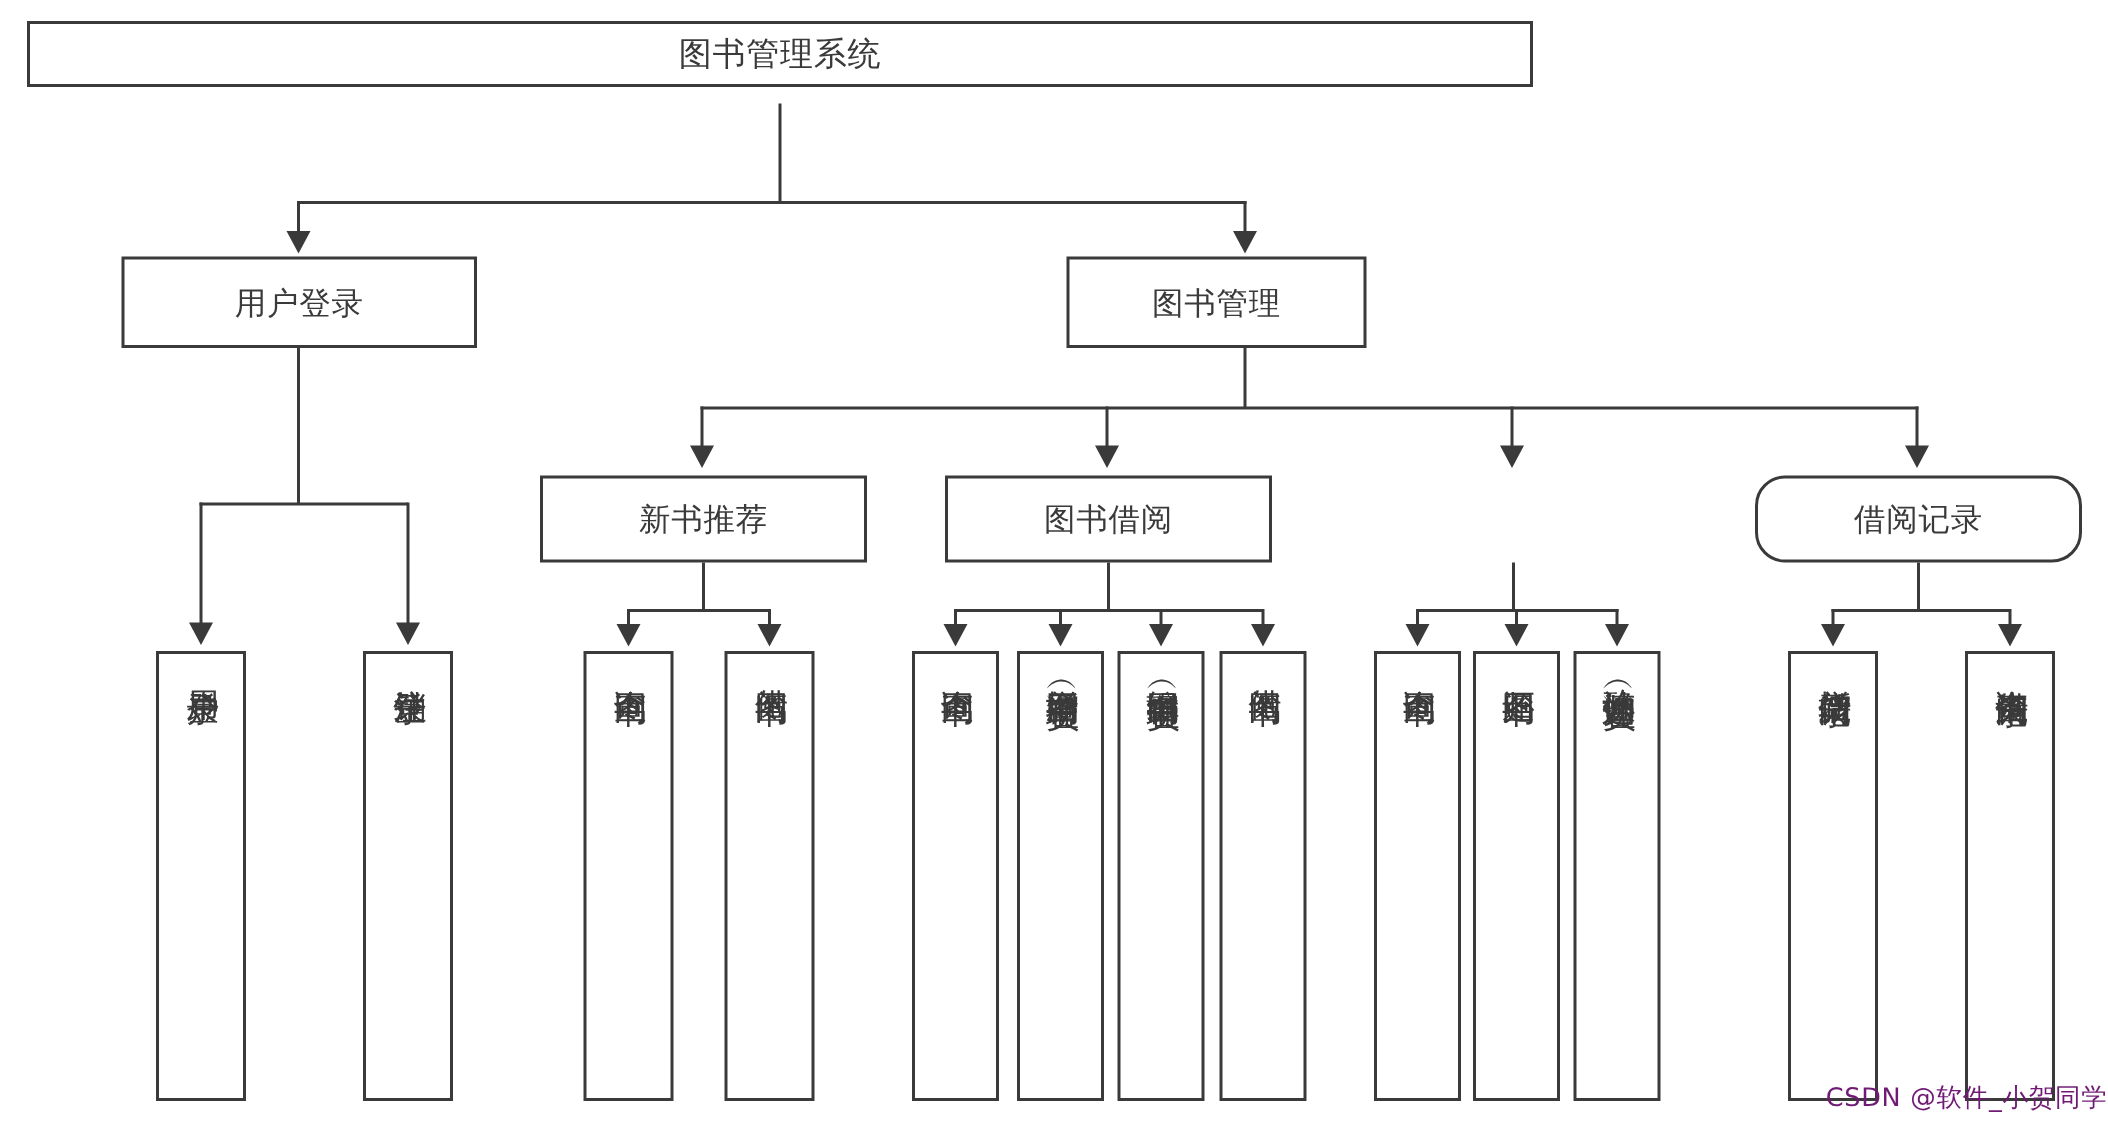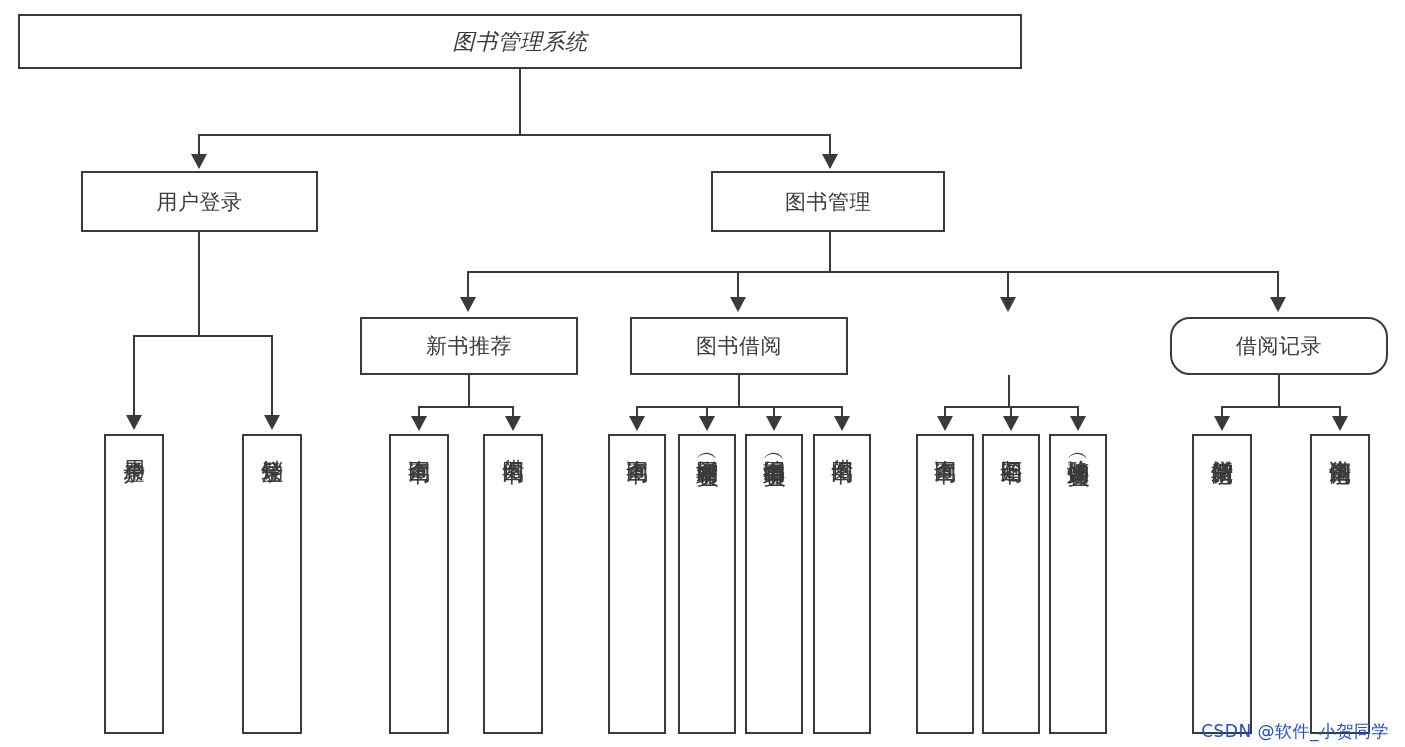--- a/index.html
+++ b/index.html
@@ -57,50 +57,50 @@
   .arrow {
     position: absolute;
     width: 0;
     height: 0;
     border-left: 8px solid transparent;
     border-right: 8px solid transparent;
     border-top: 15px solid #3a3a3a;
   }
   .watermark {
     position: absolute;
-    right: 16px;
+    right: 0;
     bottom: 4px;
     font-size: 17px;
-    color: #1d4ed8;
+    color: #701a75;
     white-space: nowrap;
     letter-spacing: 0.5px;
   }
 </style>
 </head>
 <body>
 
 <div id="canvas">
 
-  <div class="node node-h node-root" style="left:18px; top:14px; width:1004px; height:55px;font-style:italic;">
+  <div class="node node-h node-root" style="left:18px; top:14px; width:1004px; height:44px;">
     <span>图书管理系统</span>
   </div>
 
   <div class="edge edge-v" style="left:519px; top:69px; width:2px; height:66px;"></div>
 
   <div class="edge edge-h" style="left:198px; top:134px; width:633px; height:2px;"></div>
 
   <div class="edge edge-v" style="left:198px; top:134px; width:2px; height:22px;"></div>
   <div class="arrow" style="left:191px; top:154px;"></div>
   <div class="edge edge-v" style="left:829px; top:134px; width:2px; height:22px;"></div>
   <div class="arrow" style="left:822px; top:154px;"></div>
 
   <div class="node node-h" style="left:81px; top:171px; width:237px; height:61px;">
     <span>用户登录</span>
   </div>
-  <div class="node node-h" style="left:711px; top:171px; width:234px; height:61px;">
+  <div class="node node-h" style="left:711px; top:171px; width:200px; height:61px;">
     <span>图书管理</span>
   </div>
 
   <div class="edge edge-v" style="left:198px; top:232px; width:2px; height:104px;"></div>
   <div class="edge edge-h" style="left:133px; top:335px; width:139px; height:2px;"></div>
   <div class="edge edge-v" style="left:133px; top:335px; width:2px; height:82px;"></div>
   <div class="arrow" style="left:126px; top:415px;"></div>
   <div class="edge edge-v" style="left:271px; top:335px; width:2px; height:82px;"></div>
   <div class="arrow" style="left:264px; top:415px;"></div>
 

